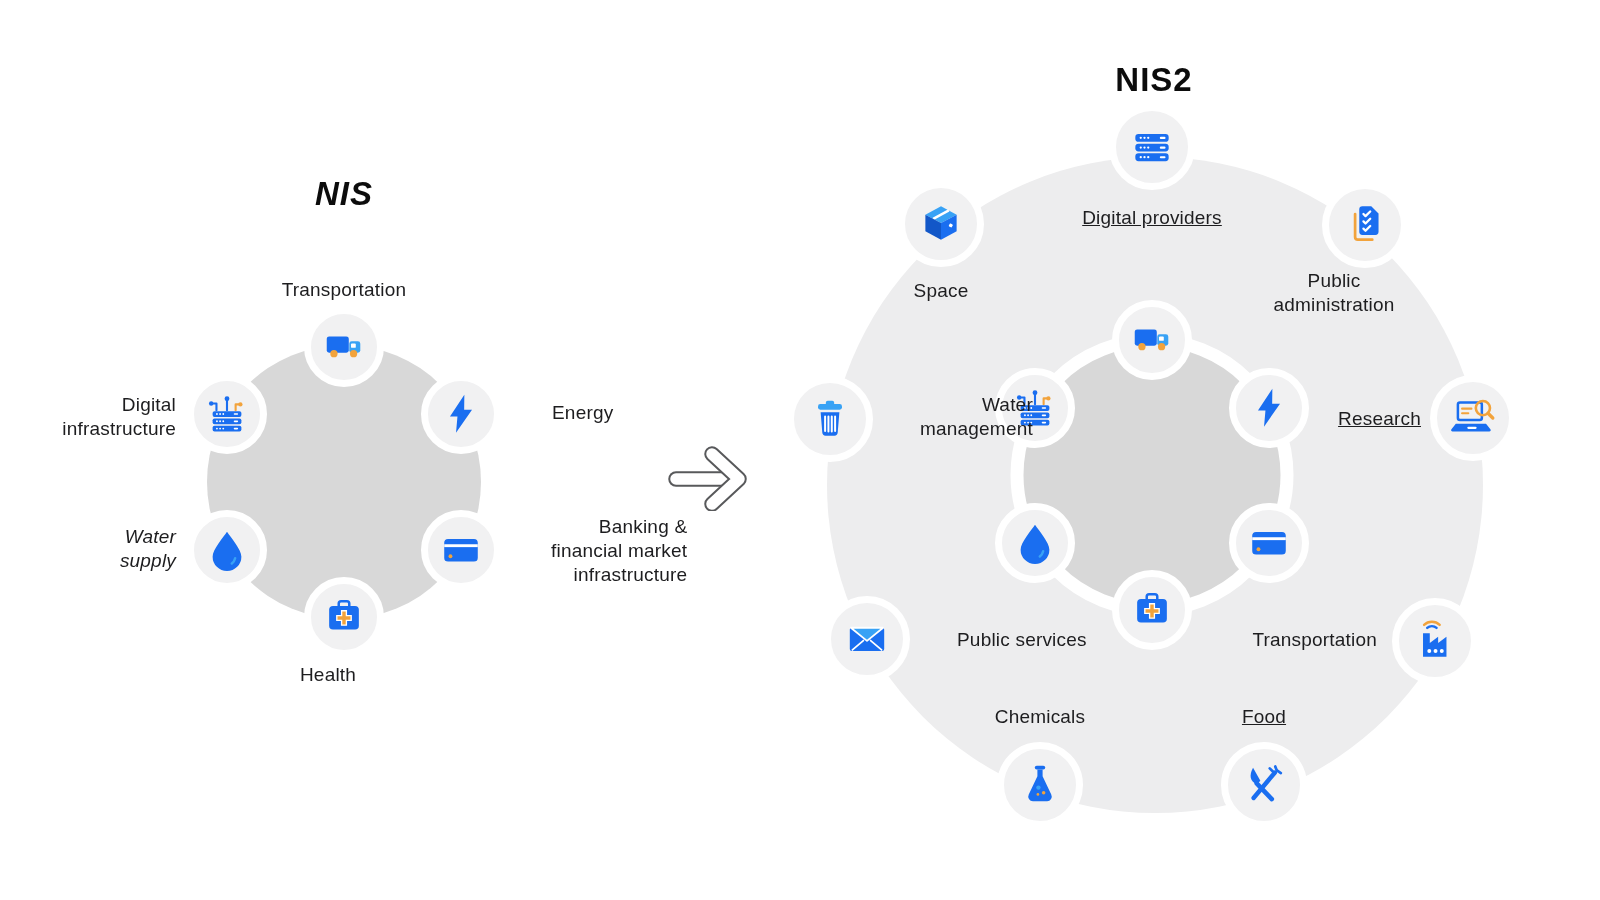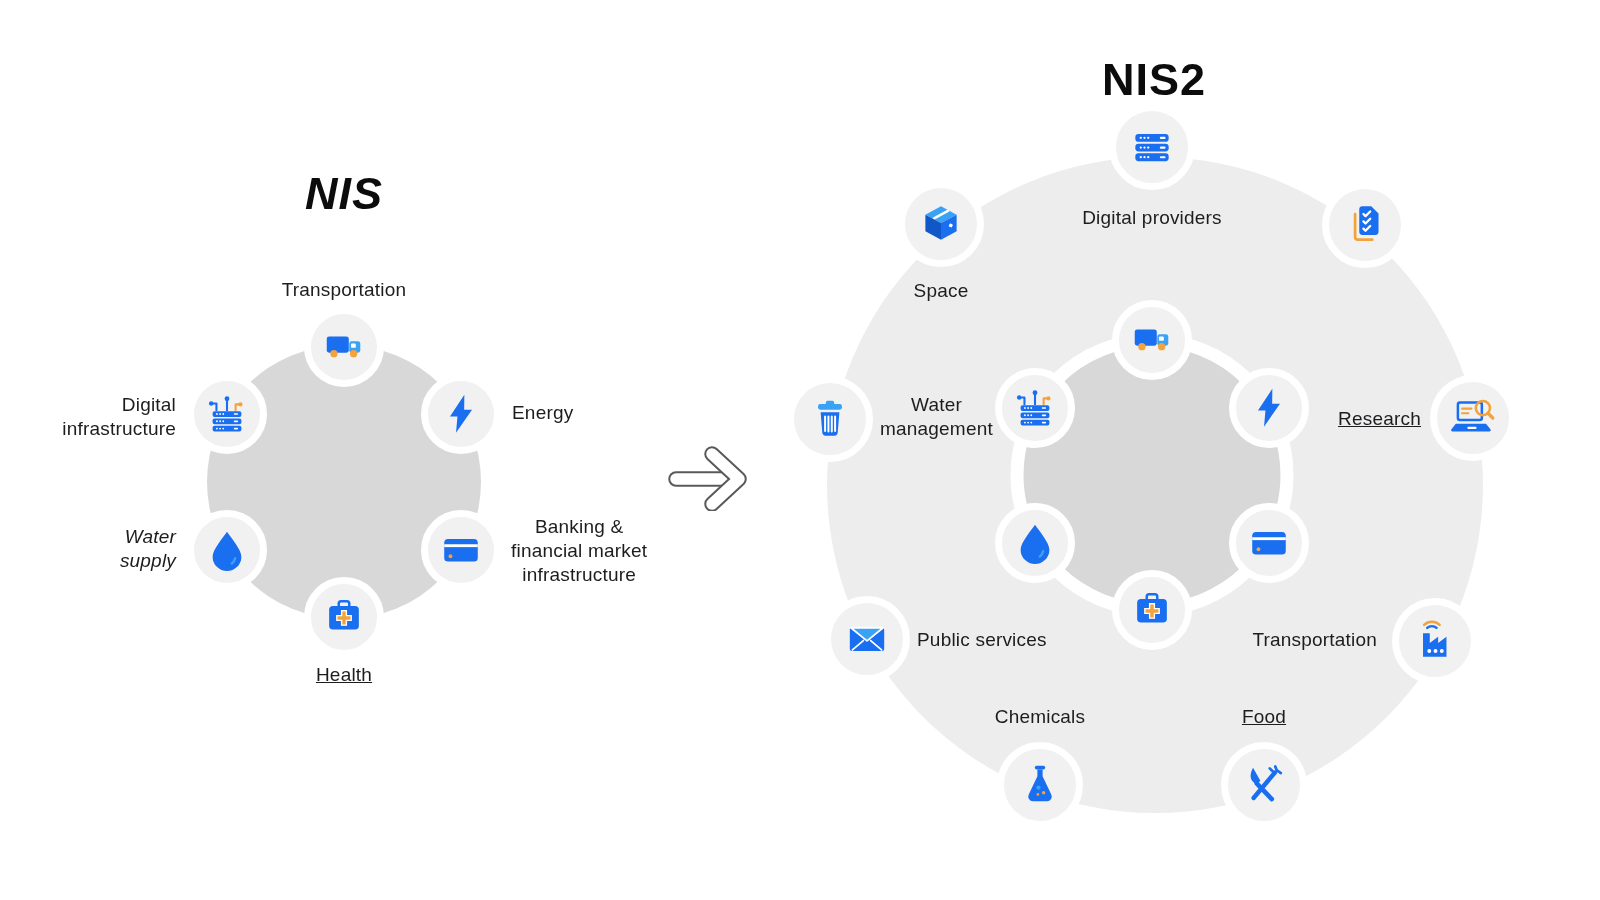--- a/index.html
+++ b/index.html
@@ -22,24 +22,24 @@
   }
   .chip80{width:80px;height:80px;}
   .chip80 svg{width:46px;height:46px;}
   .chip86{width:86px;height:86px;}
   .chip86 svg{width:50px;height:50px;}
   .lbl{
     position:absolute;font-size:19px;line-height:24px;letter-spacing:.2px;
     white-space:pre-line;color:var(--text-color);
   }
   .lc{transform:translate(-50%,-50%);text-align:center;}
-  .lls{transform:translateY(-50%);text-align:center;}
+  .lls{transform:translateY(-50%);text-align:right;margin-left:40px;}
   .lrs{transform:translate(-100%,-50%);text-align:right;}
   .title{
-    position:absolute;transform:translate(-50%,-50%);font-size:45px;font-weight:700;
+    position:absolute;transform:translate(-50%,-50%);font-size:33px;font-weight:700;
     letter-spacing:1px;color:#0c0c0c;
   }
   .arrow-wrap{position:absolute;left:666px;top:441px;width:92px;height:70px;}
   
   .f-b{fill:var(--primary-blue);} .f-l{fill:var(--light-blue);} .f-o{fill:var(--accent-orange);}
   .f-d{fill:var(--dark-blue);} .f-w{fill:#fff;}
   .s-b{stroke:var(--primary-blue);fill:none;} .s-l{stroke:var(--light-blue);fill:none;}
   .s-o{stroke:var(--accent-orange);fill:none;} .s-w{stroke:#fff;fill:none;}
   .rc{stroke-linecap:round;stroke-linejoin:round;}
   .defs{position:absolute;width:0;height:0;overflow:hidden;}
@@ -214,21 +214,21 @@
     <svg viewBox="0 0 48 48">
         <use href="#sym-server-net"></use>
       </svg>
   </div>
 
   <div class="lbl lc" style="left:344px;top:290px;">Transportation</div>
   <div class="lbl lls" style="left:512px;top:413px;">Energy</div>
   <div class="lbl lls" style="left:511px;top:551px;">Banking &amp;
 financial market
 infrastructure</div>
-  <div class="lbl lc" style="left:344px;top:675px;text-decoration:underline;">Health</div>
+  <div class="lbl lc" style="left:328px;top:675px;">Health</div>
   <div class="lbl lrs" style="left:176px;top:549px;font-style:italic;">Water
 supply</div>
   <div class="lbl lrs" style="left:176px;top:417px;">Digital
 infrastructure</div>
 
   <div class="arrow-wrap">
     <svg viewBox="0 0 92 70" width="92" height="70">
       <path d="M10 38 H58" stroke="var(--arrow-outline)" stroke-width="15.5" stroke-linecap="round" fill="none"></path>
       <path d="M10 38 H58" stroke="#fff" stroke-width="11.5" stroke-linecap="round" fill="none"></path>
       <path d="M46 13 L73 38 L46 63" stroke="var(--arrow-outline)" stroke-width="15.5" stroke-linecap="round" stroke-linejoin="round" fill="none"></path>
@@ -311,21 +311,23 @@
     <svg viewBox="0 0 48 48">
         <use href="#sym-trash"></use>
       </svg>
   </div>
   <div class="chip chip86" style="left:941px;top:224px;">
     <svg viewBox="0 0 48 48">
         <use href="#sym-box"></use>
       </svg>
   </div>
 
-  <div class="lbl lc" style="left:1152px;top:218px;">Digital providers</div>
+  <div class="lbl lc" style="left:1152px;top:218px;text-decoration:underline;">Digital providers</div>
+  <div class="lbl lc" style="left:1334px;top:293px;">Public
+administration</div>
   <div class="lbl lrs" style="left:1421px;top:419px;text-decoration:underline;">Research</div>
   <div class="lbl lrs" style="left:1377px;top:640px;">Transportation</div>
   <div class="lbl lc" style="left:1264px;top:717px;text-decoration:underline;">Food</div>
   <div class="lbl lc" style="left:1040px;top:717px;">Chemicals</div>
   <div class="lbl lls" style="left:917px;top:640px;">Public services</div>
   <div class="lbl lls" style="left:880px;top:417px;">Water
 management</div>
   <div class="lbl lc" style="left:941px;top:291px;">Space</div>
 
 </div>

